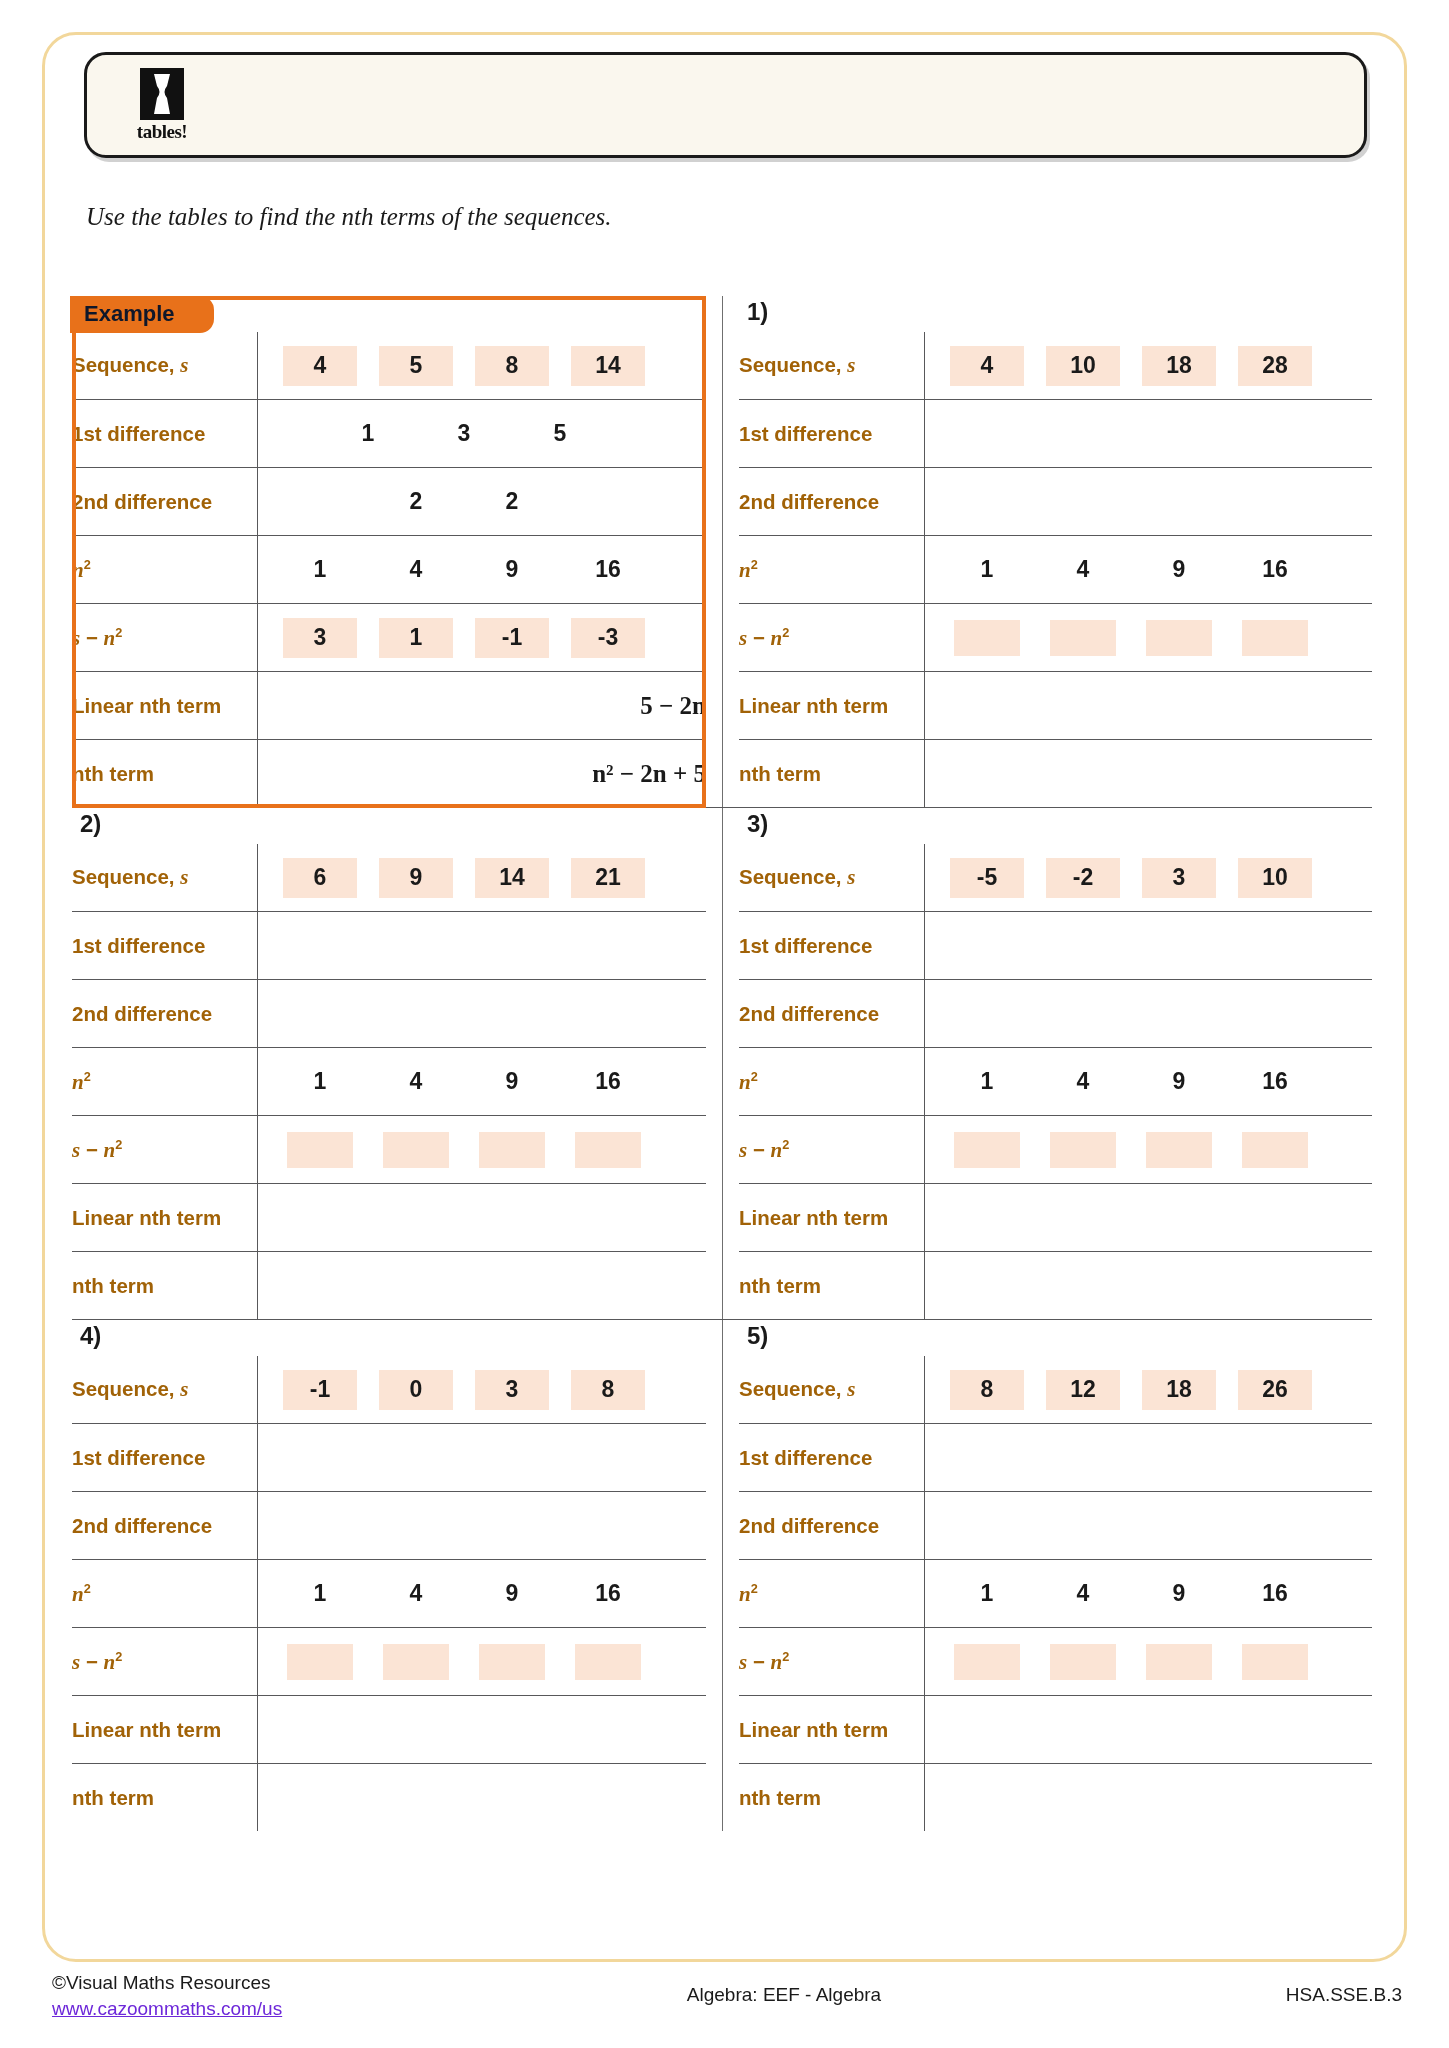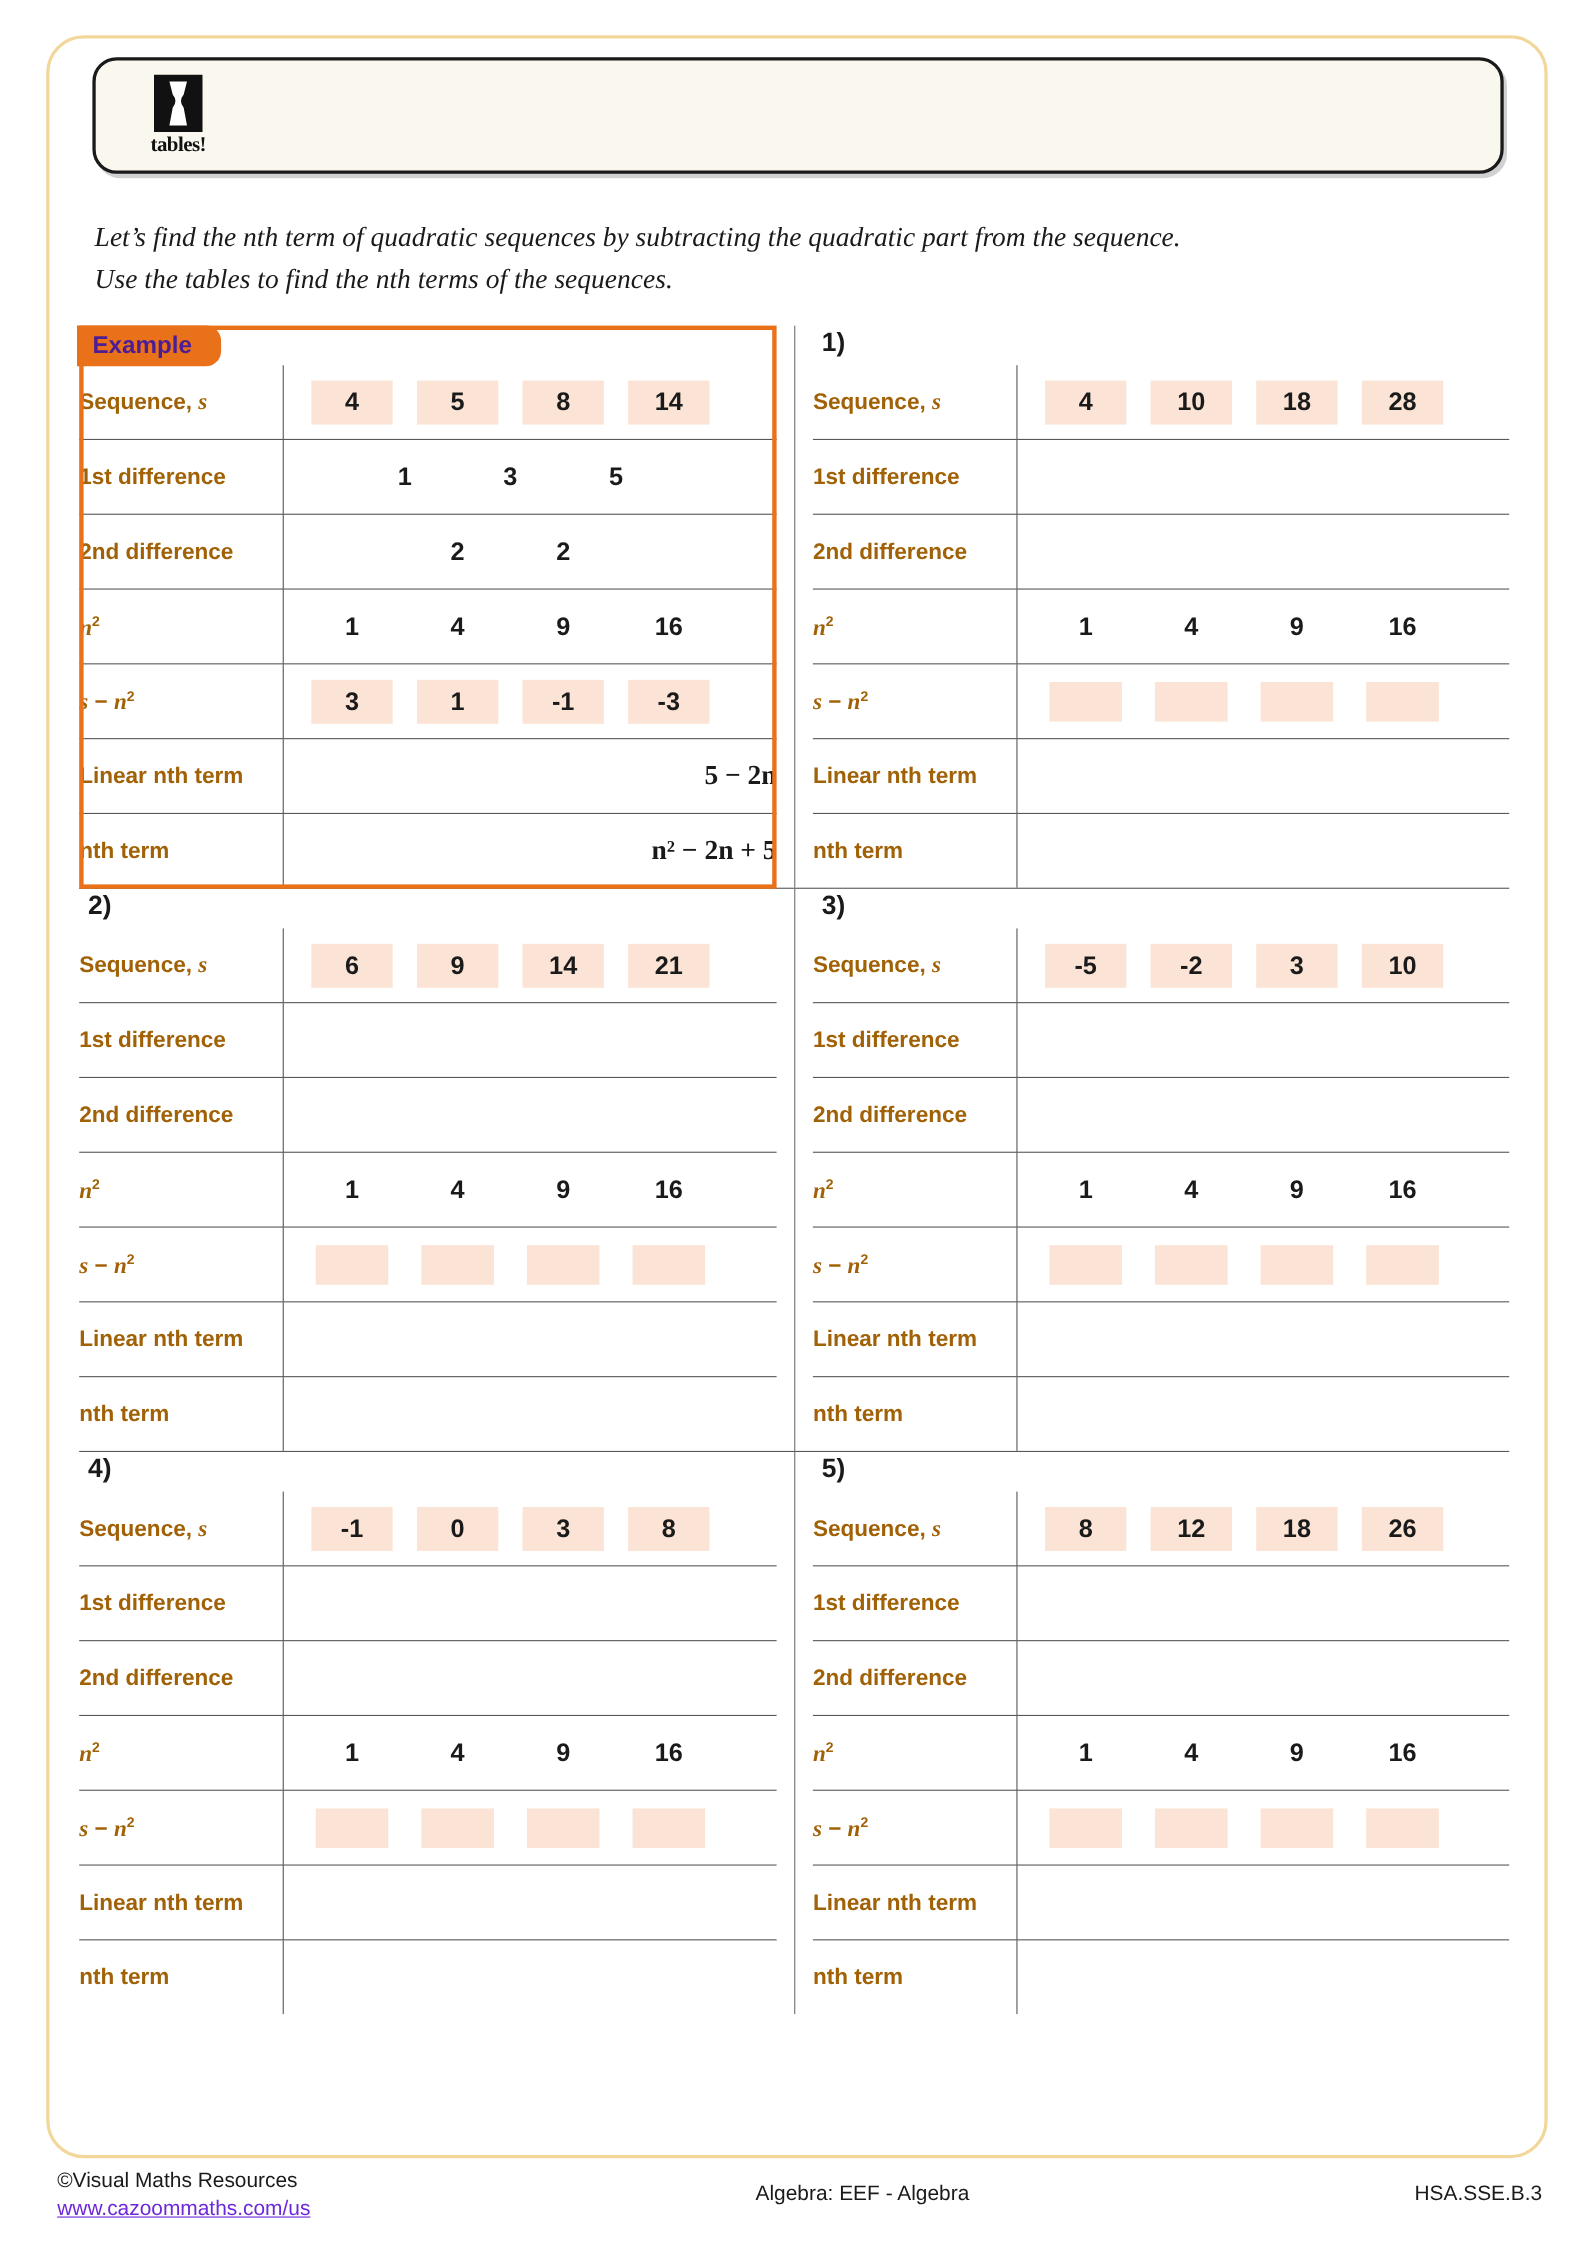--- a/index.html
+++ b/index.html
@@ -122,24 +122,24 @@
   .q-num {
     font-size: 24px;
     font-weight: bold;
     color: #1a1a1a;
     line-height: 1;
     padding-top: 4px;
   }
   .example-tab {
     display: inline-block;
     background: #e8711a;
-    color: #4c1d95;
+    color: #0f172a;
     font-size: 22px;
     font-weight: bold;
-    padding: 6px 26px 7px 14px;
+    padding: 6px 39px 7px 14px;
     border-radius: 0 14px 14px 0;
     margin-left: -10px;
     line-height: 1.1;
   }
 
   
   table.seq {
     width: 100%;
     border-collapse: collapse;
     table-layout: fixed;
@@ -277,21 +277,20 @@
       <svg width="44" height="52" viewBox="0 0 44 52" xmlns="http://www.w3.org/2000/svg" aria-hidden="true">
         <rect x="0" y="0" width="44" height="52" fill="#111111"></rect>
         <path d="M14 6 H30 L27 18 Q22 24 27 30 L30 46 H14 L17 30 Q22 24 17 18 Z" fill="#ffffff"></path>
       </svg>
     </span>
     <span class="logo-word">tables!</span>
   </div>
 </div>
 
 <div class="intro">
-  <div>Let’s find the nth term of quadratic sequences by subtracting the quadratic part from the sequence.</div>
   <div>Use the tables to find the nth terms of the sequences.</div>
 </div>
 
 <div class="grid">
 
   <div class="row-block">
 
     <div class="cell-block left">
       <div class="example-wrap"></div>
       <div class="q-head">

